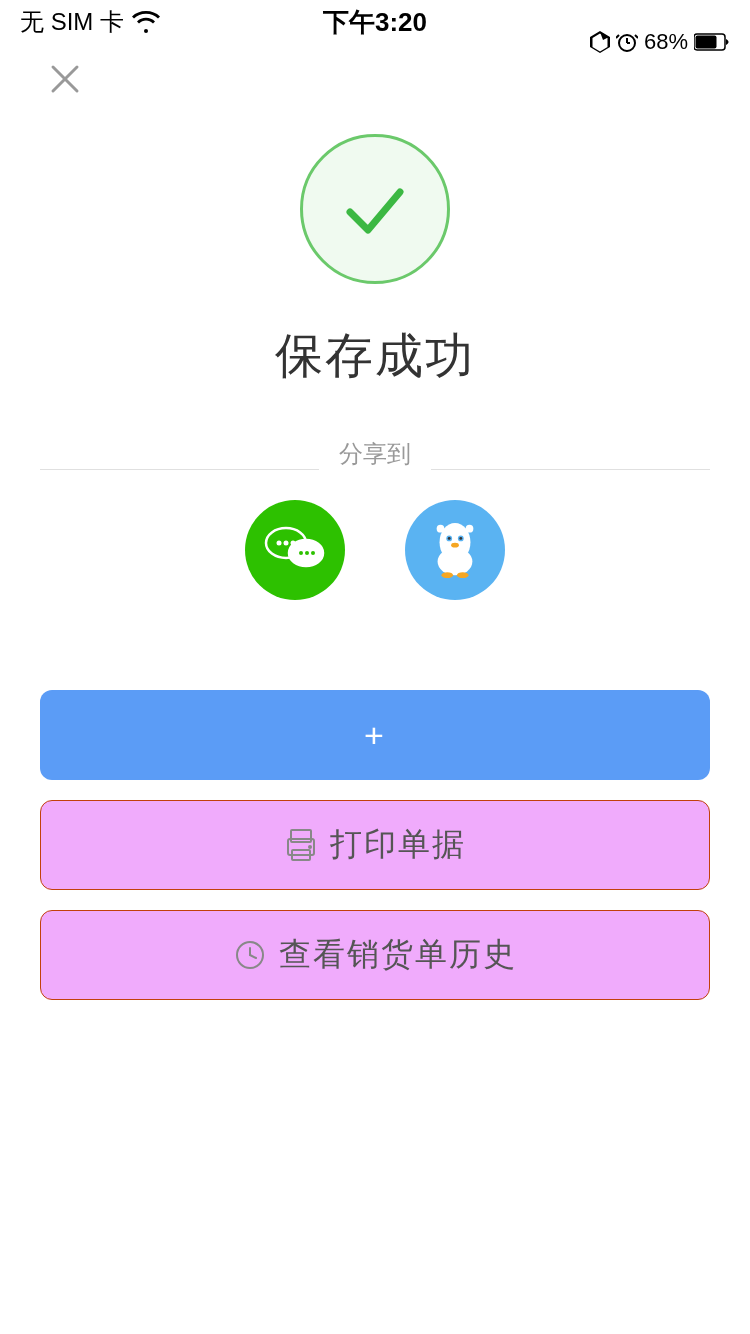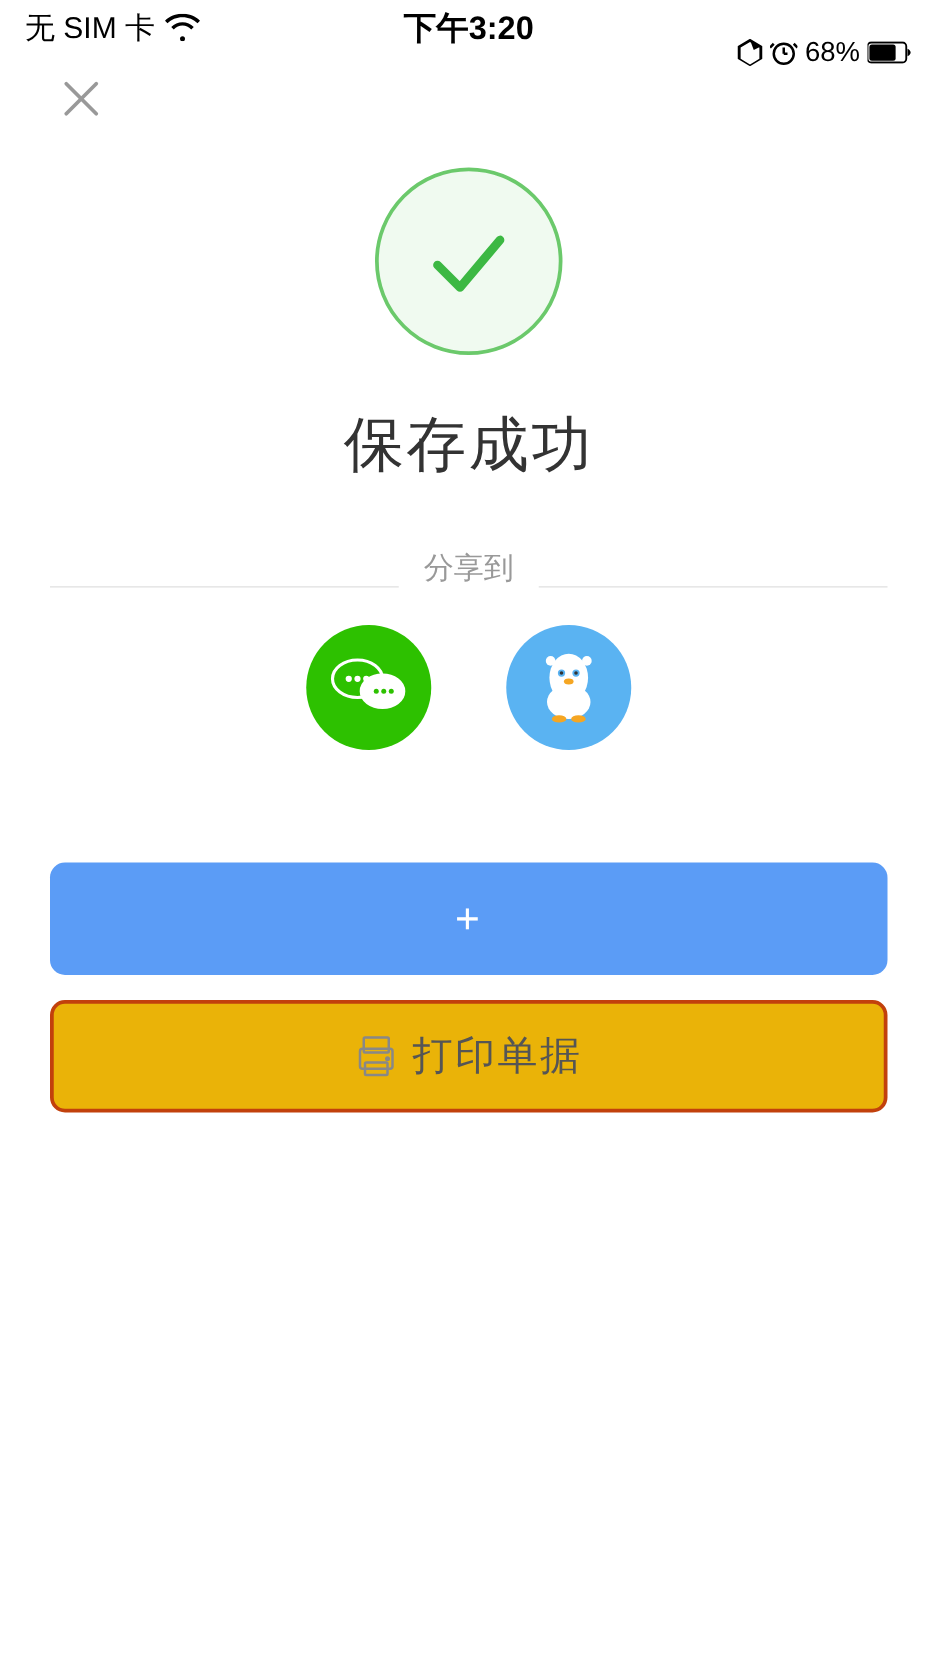--- a/index.html
+++ b/index.html
@@ -185,22 +185,22 @@
       align-items: center;
       justify-content: center;
       gap: 10px;
       cursor: pointer;
       letter-spacing: 2px;
     }
 
     .btn-secondary {
       width: 100%;
       height: 90px;
-      background: #eab308;
-      border: 3px solid #c2410c;
+      background: #f0abfc;
+      border: 1px solid #c2410c;
       border-radius: 12px;
       font-size: 32px;
       color: #555;
       display: flex;
       align-items: center;
       justify-content: center;
       gap: 12px;
       cursor: pointer;
       letter-spacing: 2px;
     }
@@ -318,15 +318,23 @@
     <button class="btn-secondary">
       <svg width="34" height="34" viewBox="0 0 34 34">
         <rect x="7" y="2" width="20" height="12" rx="1" fill="none" stroke="#888" stroke-width="2"></rect>
         <rect x="4" y="11" width="26" height="16" rx="2" fill="none" stroke="#888" stroke-width="2"></rect>
         <rect x="8" y="22" width="18" height="10" rx="1" fill="none" stroke="#888" stroke-width="2"></rect>
         <circle cx="26" cy="19" r="2" fill="#888"></circle>
       </svg>
       <span>打印单据</span>
     </button>
 
+    <button class="btn-secondary">
+      <svg width="34" height="34" viewBox="0 0 34 34">
+        <circle cx="17" cy="17" r="13" fill="none" stroke="#888" stroke-width="2"></circle>
+        <line x1="17" y1="10" x2="17" y2="17" stroke="#888" stroke-width="2" stroke-linecap="round"></line>
+        <line x1="17" y1="17" x2="23" y2="20" stroke="#888" stroke-width="2" stroke-linecap="round"></line>
+      </svg>
+      <span>查看销货单历史</span>
+    </button>
   </div>
 
 </div>
 
 </body></html>

